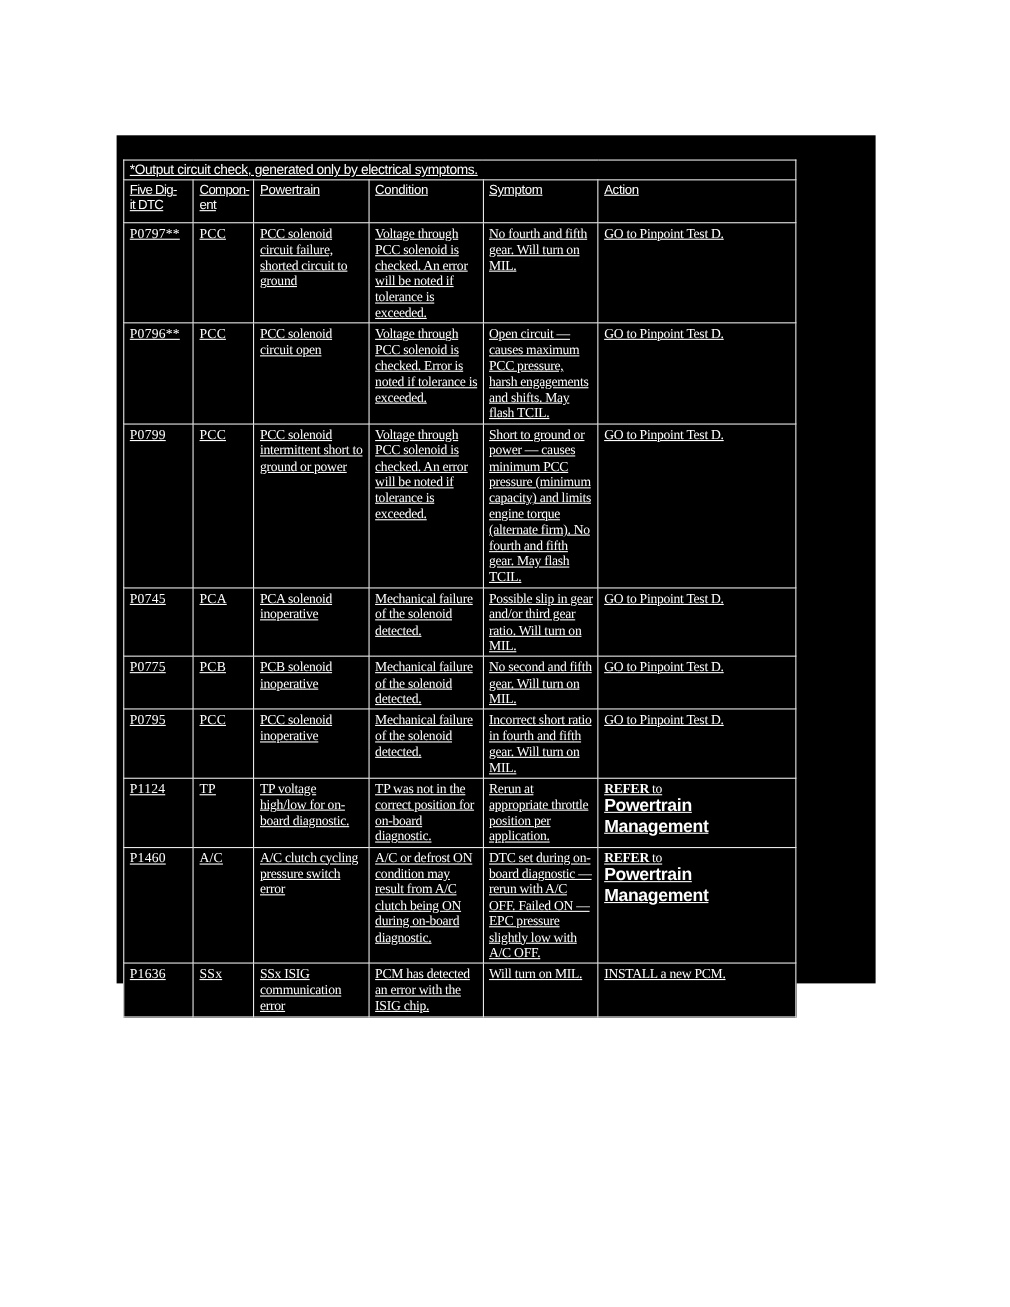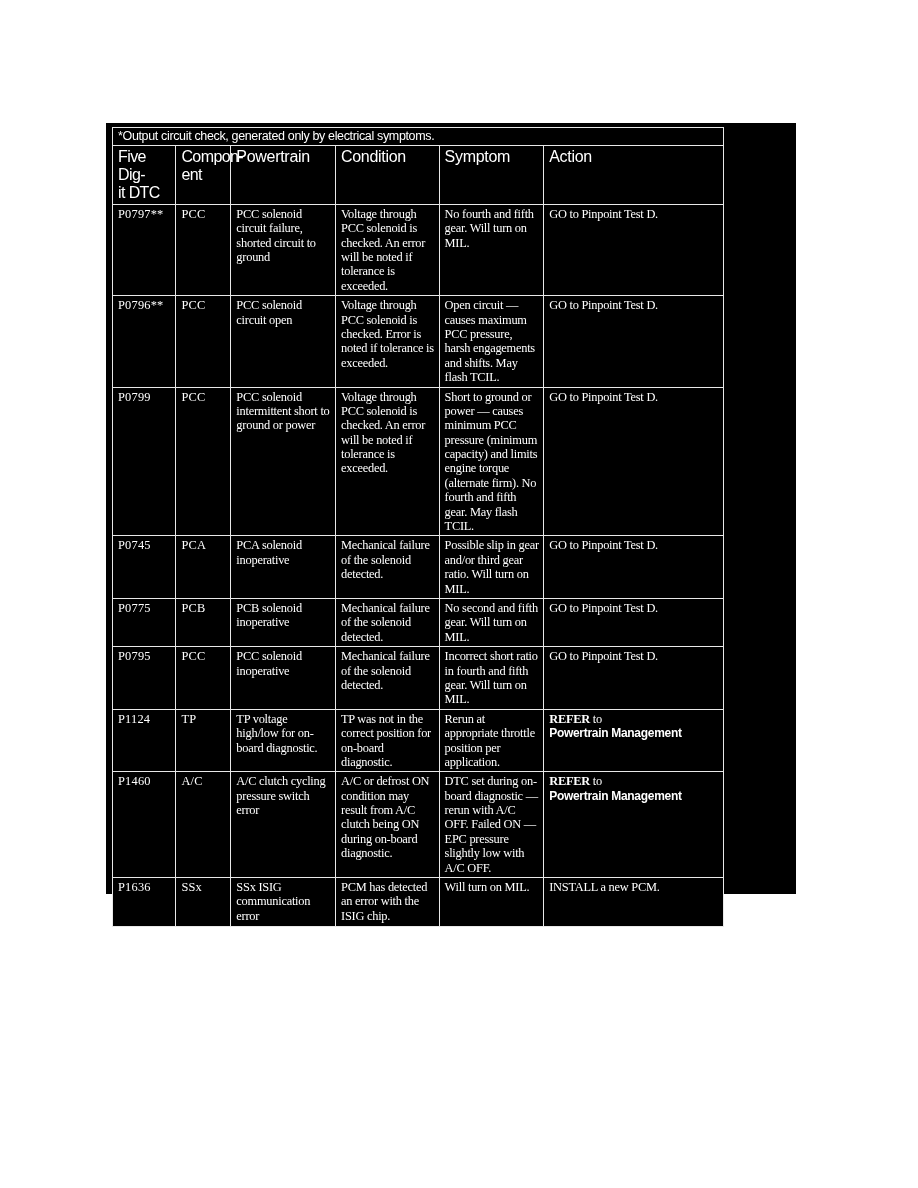--- a/index.html
+++ b/index.html
@@ -23,26 +23,27 @@
     top: 123px;
     width: 690px;
     height: 771px;
     background: #000000;
     box-sizing: border-box;
   }
 
   #dtc-table {
     position: absolute;
     left: 6px;
-    top: 4px;
+    top: 22px;
     width: 612px;
     border-collapse: collapse;
     table-layout: fixed;
     background: #000000;
     color: #ffffff;
+    text-decoration: underline;
   }
 
   #dtc-table td, #dtc-table th {
     border: 1px solid #e8e8e8;
     vertical-align: top;
     padding: 2px 4px 2px 5px;
     background: #000000;
     color: #ffffff;
     font-weight: normal;
     text-align: left;
@@ -58,21 +59,21 @@
     padding: 3px 4px 4px 4px;
     line-height: 1.05;
   }
 
   
   .head-row th {
     text-align: center;
     vertical-align: middle;
     font-family: "Liberation Sans", sans-serif;
     font-weight: bold;
-    font-size: 16px;
+    font-size: 12px;
     letter-spacing: -0.3px;
     line-height: 1.12;
     height: 34px;
     padding: 2px 3px;
   }
   .head-row th.narrow { letter-spacing: -0.6px; }
 
   
   .body-row td {
     font-family: "Liberation Serif", serif;
@@ -84,21 +85,21 @@
   .body-row td.c-dtc,
   .body-row td.c-comp {
     text-align: center;
     letter-spacing: 0.2px;
     padding-top: 2px;
   }
 
   .action-sans {
     font-family: "Liberation Sans", sans-serif;
     font-weight: bold;
-    font-size: 12px;
+    font-size: 16px;
     letter-spacing: -0.3px;
   }
   .action-serif-bold {
     font-family: "Liberation Serif", serif;
     font-weight: bold;
     text-align: center;
   }
 
   
   col.w-dtc   { width: 60px; }

